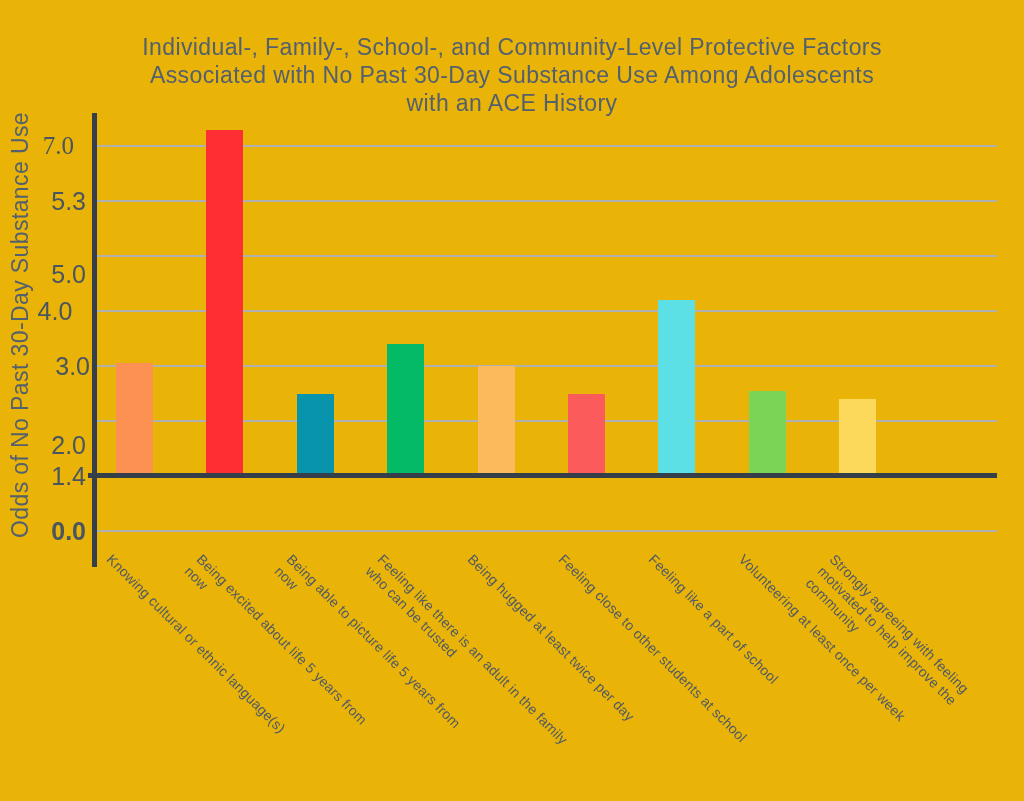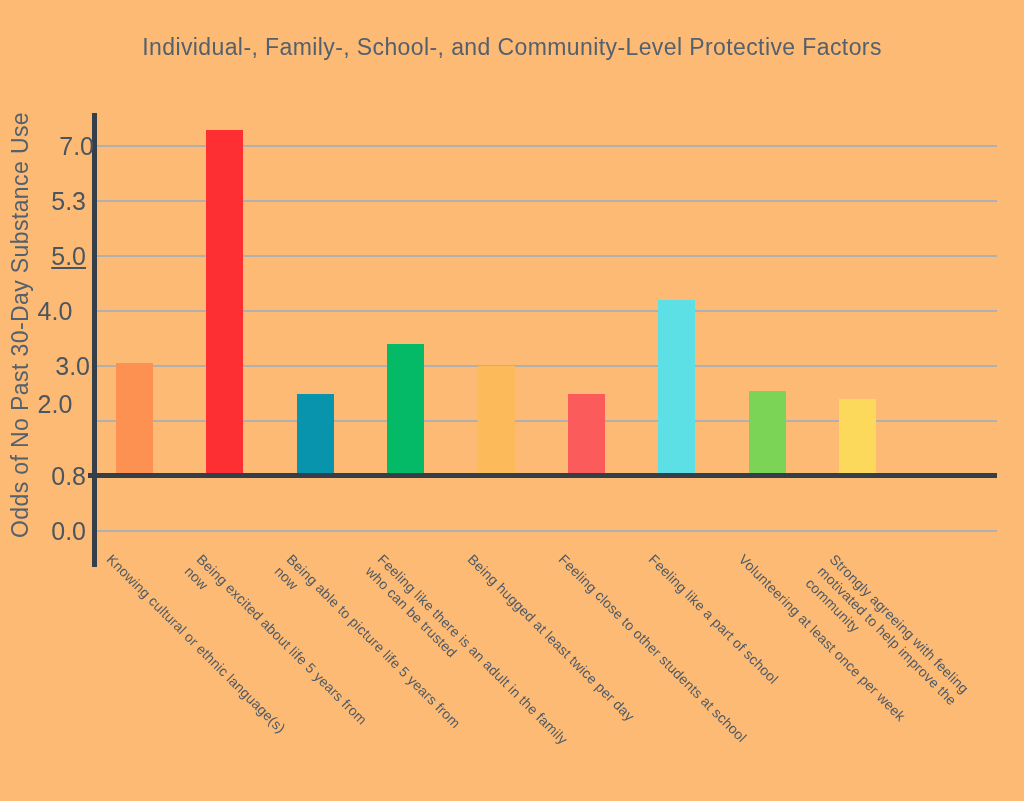--- a/index.html
+++ b/index.html
@@ -1,17 +1,17 @@
 <!DOCTYPE html>
 <html><head>
 <meta charset="utf-8">
 <style>
   html, body { margin:0; padding:0; background:#ffffff; }
   #stage {
-    position:relative; width:1024px; height:801px; background:#fdba74;
+    position:relative; width:1024px; height:801px; background:#eab308;
     font-family:"Liberation Sans", sans-serif; overflow:hidden;
   }
   #title {
     position:absolute; top:33px; left:0; width:1024px;
     text-align:center; font-size:23px; line-height:28px;
     letter-spacing:0.4px; color:#53606E;
   }
   #ylabel {
     position:absolute; top:325px; left:20px;
     transform:translate(-50%,-50%) rotate(-90deg);
@@ -30,20 +30,22 @@
     text-align:left;
   }
   .xlabel div { white-space:nowrap; }
 </style>
 </head>
 <body>
 
 <div id="stage">
   <div id="title">
     <div>Individual-, Family-, School-, and Community-Level Protective Factors</div>
+    <div>Associated with No Past 30-Day Substance Use Among Adolescents</div>
+    <div>with an ACE History</div>
   </div>
   <div id="ylabel">Odds of No Past 30-Day Substance Use</div>
   <div id="plot">
       <div class="gridline" style="left: 97px; width: 900px; top: 145px; background: rgb(176, 176, 176);"></div>
       <div class="gridline" style="left: 97px; width: 900px; top: 200px; background: rgb(176, 176, 176);"></div>
       <div class="gridline" style="left: 97px; width: 900px; top: 255px; background: rgb(176, 176, 176);"></div>
       <div class="gridline" style="left: 97px; width: 900px; top: 310px; background: rgb(176, 176, 176);"></div>
       <div class="gridline" style="left: 97px; width: 900px; top: 365px; background: rgb(176, 176, 176);"></div>
       <div class="gridline" style="left: 97px; width: 900px; top: 420px; background: rgb(176, 176, 176);"></div>
       <div class="gridline" style="left: 97px; width: 900px; top: 530px; background: rgb(176, 176, 176);"></div>
@@ -51,28 +53,28 @@
       <div class="bar" style="left: 116px; width: 37px; top: 363.25px; height: 109.75px; background: rgb(252, 145, 81);"></div>
       <div class="bar" style="left: 206.4px; width: 37px; top: 129.5px; height: 343.5px; background: rgb(253, 47, 50);"></div>
       <div class="bar" style="left: 296.8px; width: 37px; top: 393.5px; height: 79.5px; background: rgb(8, 148, 172);"></div>
       <div class="bar" style="left: 387.2px; width: 37px; top: 344px; height: 129px; background: rgb(5, 186, 102);"></div>
       <div class="bar" style="left: 477.6px; width: 37px; top: 366px; height: 107px; background: rgb(252, 186, 90);"></div>
       <div class="bar" style="left: 568px; width: 37px; top: 393.5px; height: 79.5px; background: rgb(252, 91, 91);"></div>
       <div class="bar" style="left: 658.4px; width: 37px; top: 300px; height: 173px; background: rgb(92, 224, 230);"></div>
       <div class="bar" style="left: 748.8px; width: 37px; top: 390.75px; height: 82.25px; background: rgb(124, 212, 86);"></div>
       <div class="bar" style="left: 839.2px; width: 37px; top: 399px; height: 74px; background: rgb(253, 217, 91);"></div>
       <div class="axis-line" style="left: 88px; width: 909px; top: 473px; height: 5px; background: rgb(53, 63, 74);"></div>
-      <div class="ytick" style="left: 32px; top: 131px;">7.0</div>
+      <div class="ytick" style="left: 12px; top: 131px; font-family: Liberation Serif, serif;">7.0</div>
       <div class="ytick" style="left: 24px; top: 186px;">5.3</div>
-      <div class="ytick" style="left: 24px; top: 241px; text-decoration: underline;">5.0</div>
+      <div class="ytick" style="left: 24px; top: 259px;">5.0</div>
       <div class="ytick" style="left: 24px; top: 296px; text-align: center;">4.0</div>
       <div class="ytick" style="left: 28px; top: 351px;">3.0</div>
-      <div class="ytick" style="left: 24px; top: 389px; text-align: center;">2.0</div>
-      <div class="ytick" style="left: 24px; top: 461px;">0.8</div>
-      <div class="ytick" style="left: 24px; top: 516px;">0.0</div>
+      <div class="ytick" style="left: 24px; top: 430px;">2.0</div>
+      <div class="ytick" style="left: 24px; top: 461px;">1.4</div>
+      <div class="ytick" style="left: 24px; top: 516px; font-weight: bold;">0.0</div>
       <div class="xlabel" style="left: 114.5px; top: 551px;">
         <div>Knowing cultural or ethnic language(s)</div>
       </div>
       <div class="xlabel" style="left: 204.9px; top: 551px;">
         <div>Being excited about life 5 years from</div>
         <div>now</div>
       </div>
       <div class="xlabel" style="left: 295.3px; top: 551px;">
         <div>Being able to picture life 5 years from</div>
         <div>now</div>

